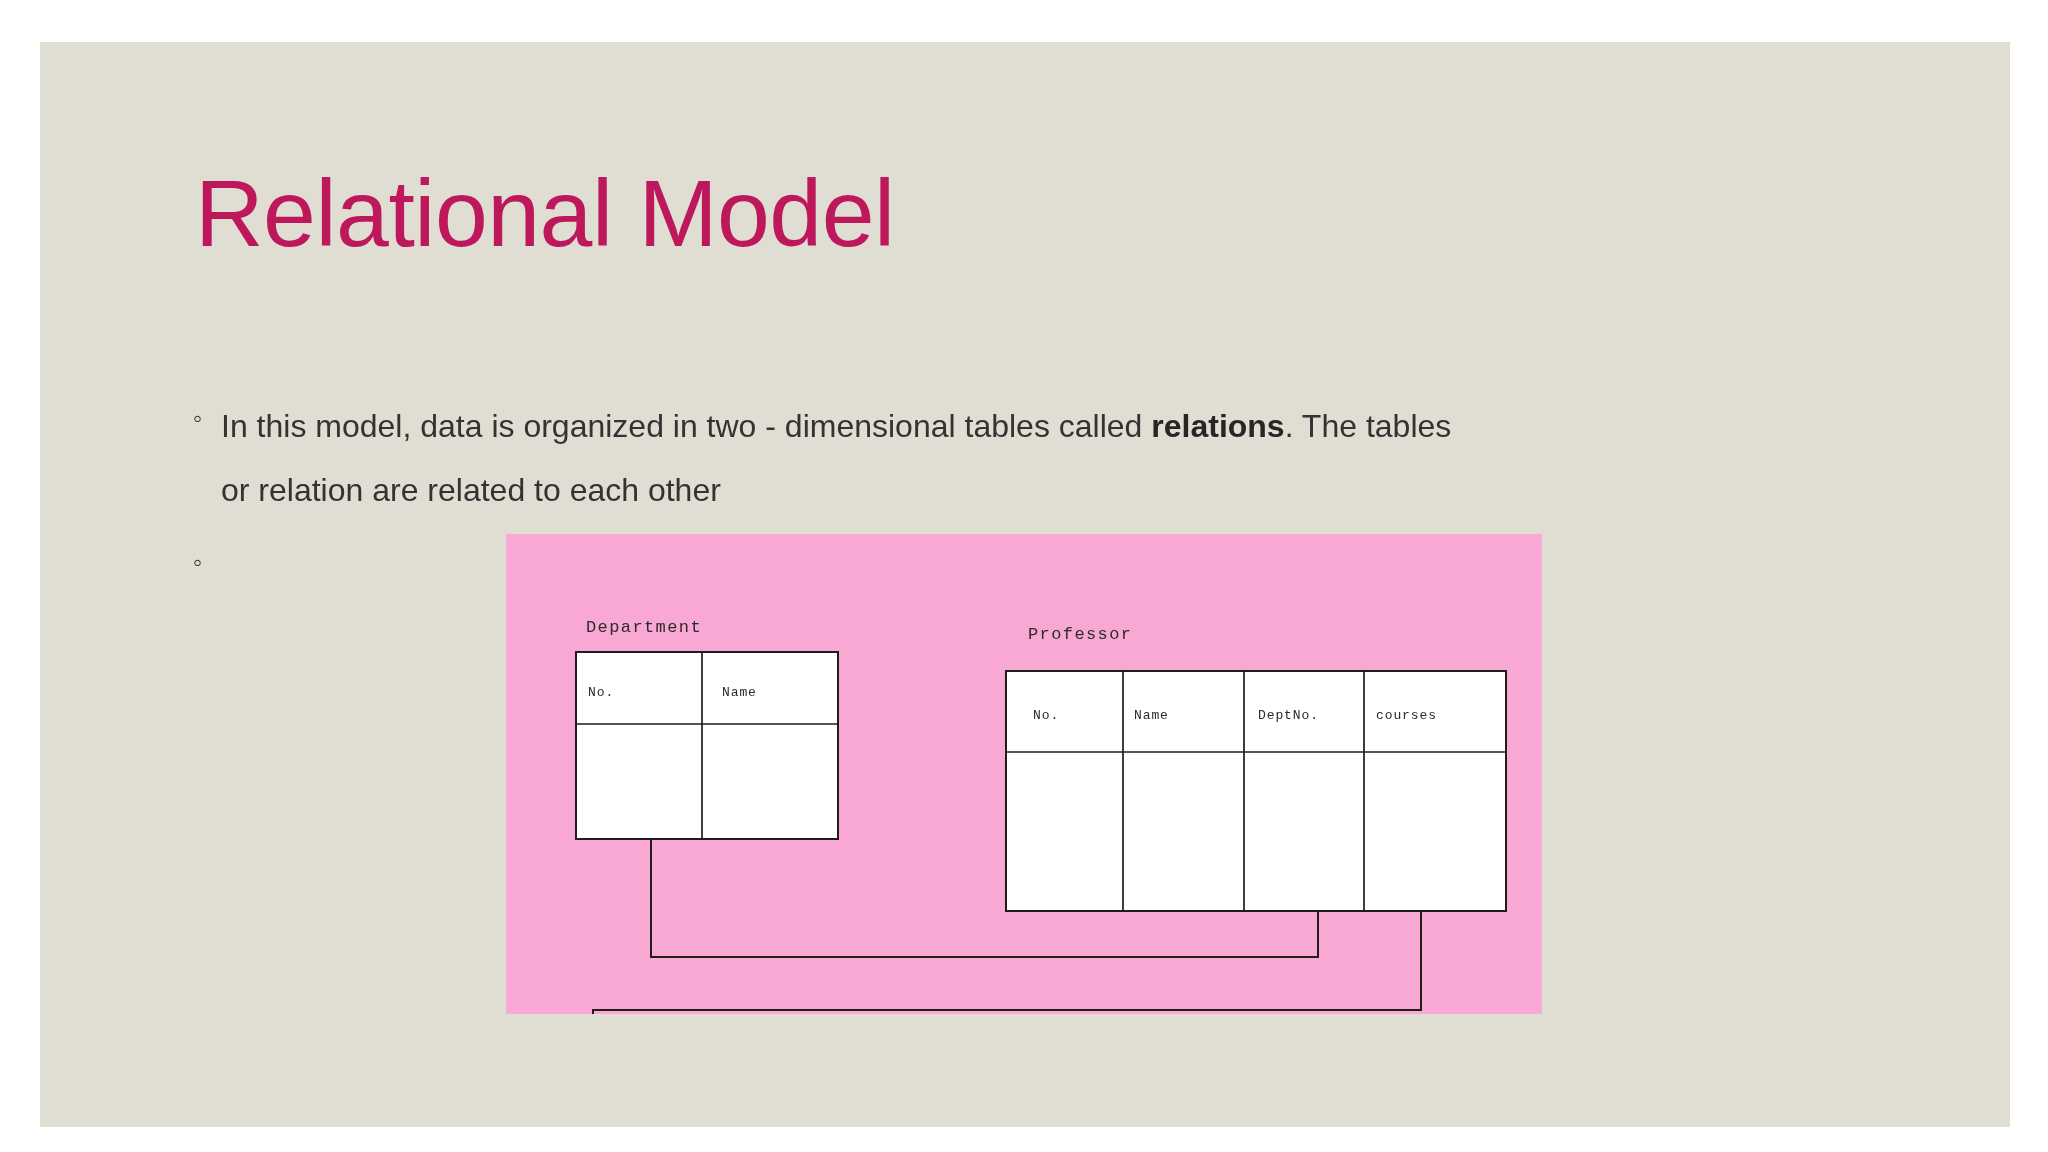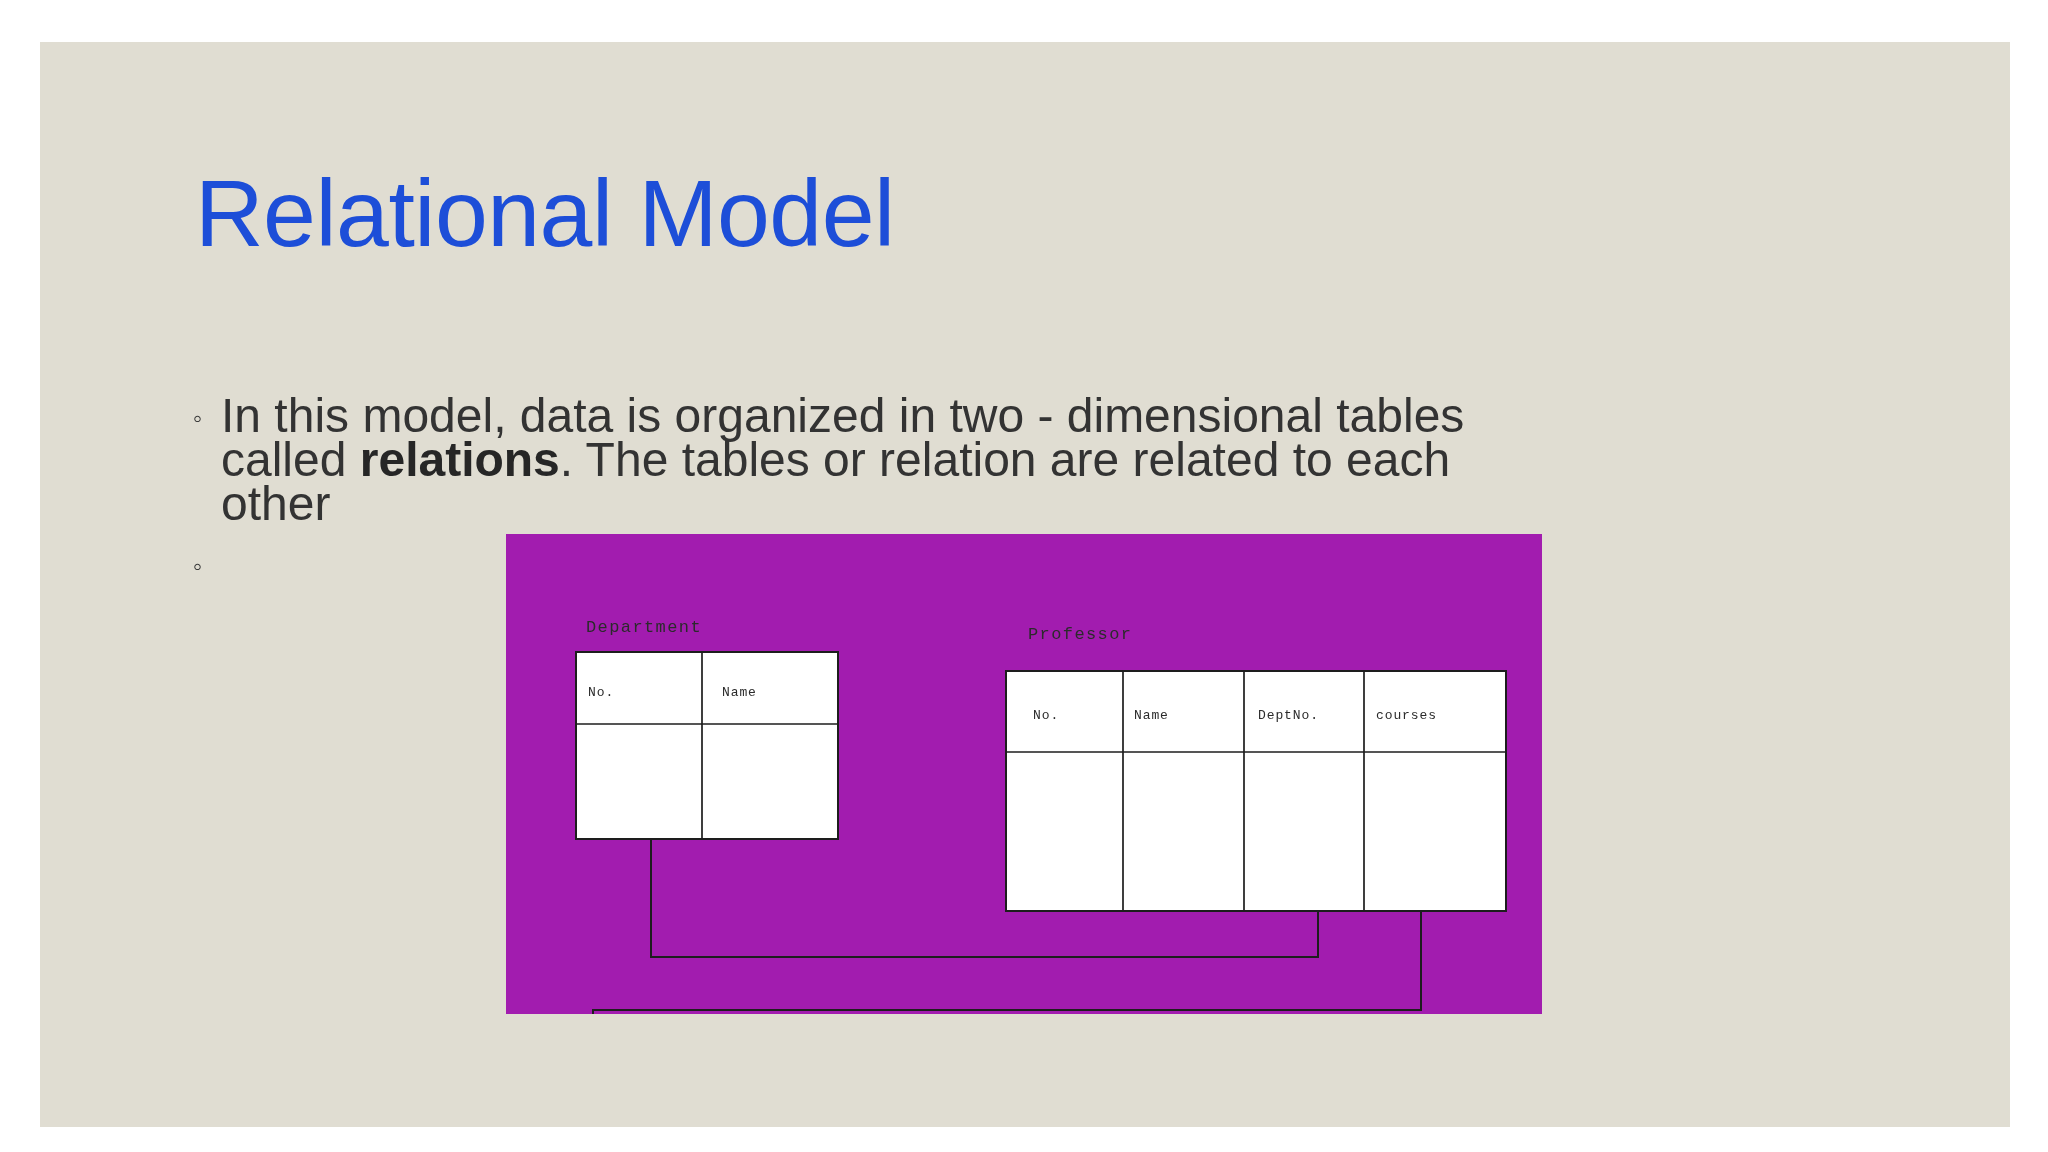--- a/index.html
+++ b/index.html
@@ -22,21 +22,21 @@
     box-sizing: border-box;
   }
 
   #slide-title {
     position: absolute;
     left: 155px;
     top: 122px;
     font-size: 95px;
     line-height: 1.05;
     font-weight: 400;
-    color: #1d4ed8;
+    color: #be185d;
     letter-spacing: -0.5px;
     white-space: nowrap;
   }
 
   #bullet-list {
     position: absolute;
     left: 150px;
     top: 352px;
     width: 1700px;
   }
@@ -52,40 +52,40 @@
     width: 28px;
     font-size: 26px;
     color: #3a3a3a;
     line-height: 48px;
     text-align: left;
     padding-left: 3px;
   }
 
   .bullet-text {
     flex: 1 1 auto;
-    font-size: 48px;
-    line-height: 44px;
+    font-size: 32px;
+    line-height: 64px;
     color: #333333;
     font-weight: 400;
     max-width: 1260px;
   }
 
   .bullet-text b {
     font-weight: 700;
     color: #262626;
   }
 
   
   #diagram-image {
     position: absolute;
     left: 466px;
     top: 492px;
     width: 1036px;
     height: 480px;
-    background: #a21caf;
+    background: #f9a8d4;
   }
 
   #diagram-svg {
     display: block;
     width: 1036px;
     height: 480px;
   }
 
   .tbl-title {
     font-family: "Liberation Mono", monospace;

